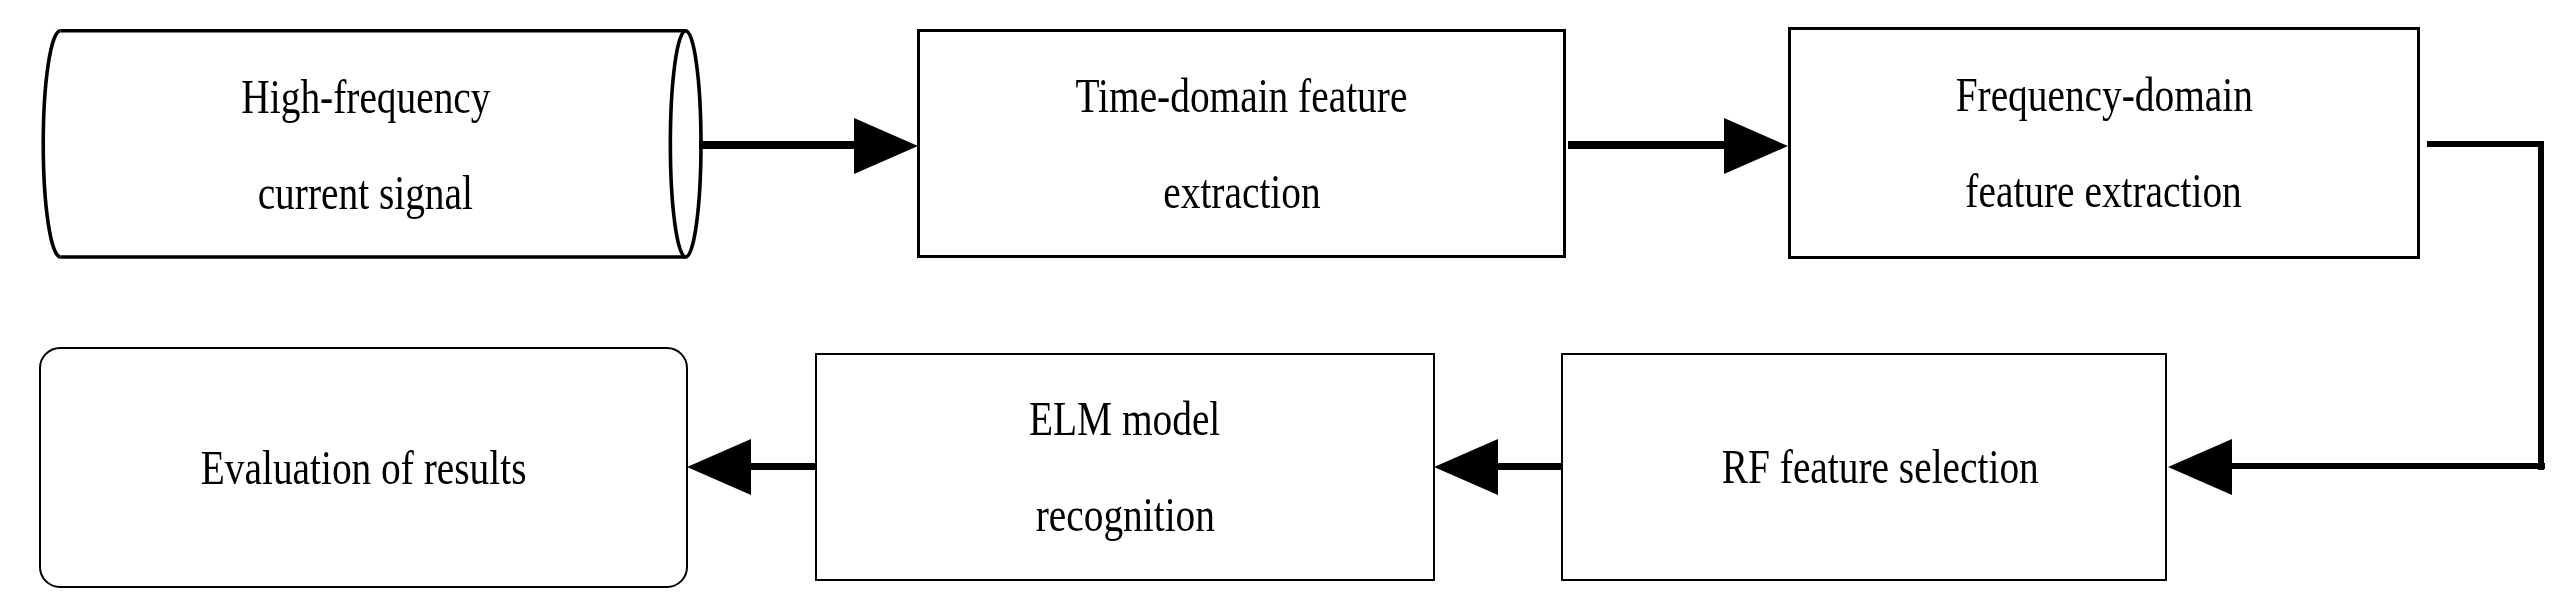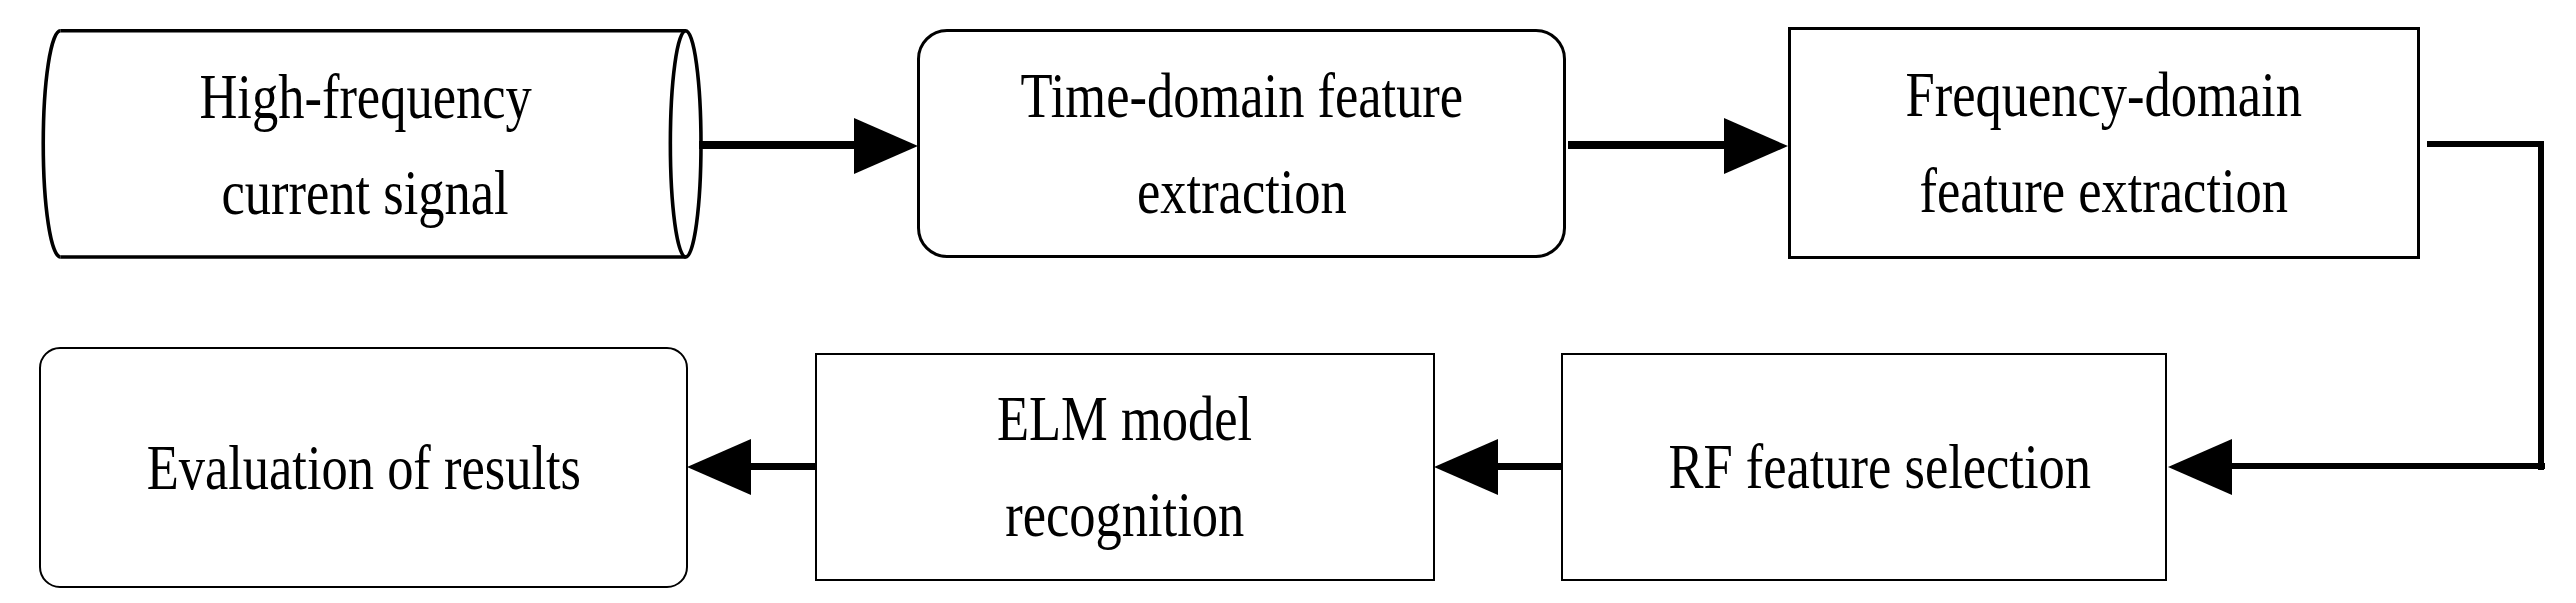--- a/index.html
+++ b/index.html
@@ -14,35 +14,35 @@
   }
   .shape-layer { position: absolute; left: 0; top: 0; width: 2576px; height: 604px; }
 
   .node {
     position: absolute;
     box-sizing: border-box;
     display: flex;
     flex-direction: column;
     justify-content: center;
     align-items: center;
-    font-size: 64px;
+    font-size: 48px;
     text-align: center;
   }
   .node span {
     display: block;
     line-height: 96px;
     white-space: nowrap;
     transform: scaleX(0.82);
   }
   .box { border: 3.6px solid #000; background: #fff; }
   .box.thin { border-width: 2.7px; }
 
   
   #node-source-text { left: 60px;  top: 31px; width: 611px; height: 227px; }
-  #node-time        { left: 917px; top: 29px; width: 649px; height: 229px; border-radius: 30px; }
+  #node-time        { left: 917px; top: 29px; width: 649px; height: 229px; }
   #node-freq        { left: 1788px; top: 27px; width: 632px; height: 232px; }
   
   #node-rf   { left: 1561px; top: 353px; width: 606px; height: 228px; padding-left: 32px; }
   #node-elm  { left: 815px;  top: 353px; width: 620px; height: 228px; font-family: Liberation Serif, serif; }
   #node-eval { left: 39px;   top: 347px; width: 649px; height: 241px; border-radius: 21px; }
 
   
   .shaft { position: absolute; background: #000; }
   .head  { position: absolute; width: 0; height: 0; }
   .head.right { border-top: 28px solid transparent; border-bottom: 28px solid transparent; border-left: 64px solid #000; }

